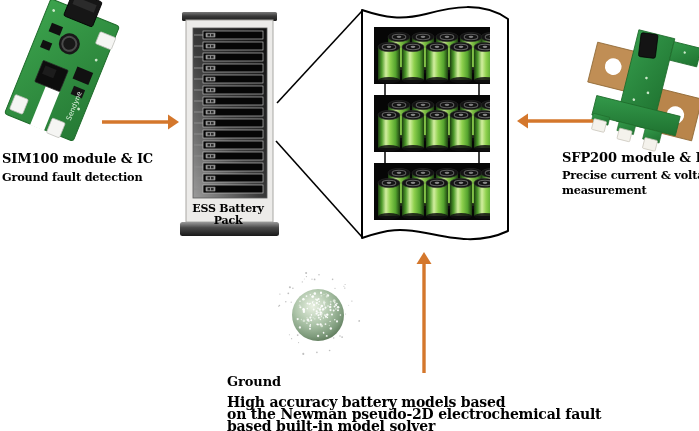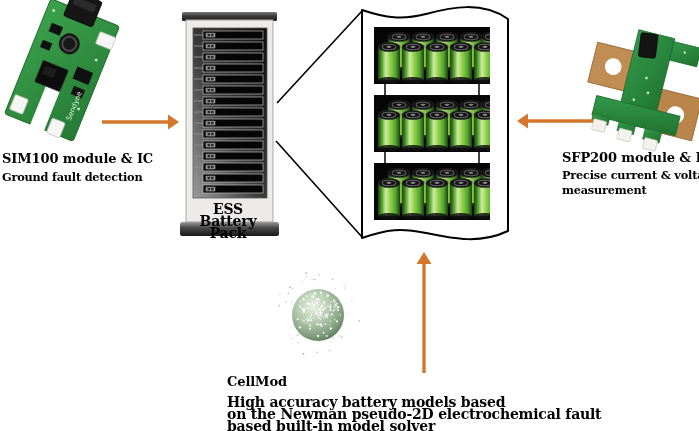--- a/index.html
+++ b/index.html
@@ -4,21 +4,21 @@
 <style>
   html,body{margin:0;padding:0;background:#fff;}
   .canvas{position:relative;width:699px;height:431px;background:#ffffff;overflow:hidden;
           font-family:"DejaVu Serif", "Liberation Serif", serif;border-radius:16px;}
   .scene{position:absolute;left:0;top:0;}
   .label{position:absolute;color:#000;font-weight:bold;}
   .cap-title{font-size:13px;line-height:16px;letter-spacing:-0.1px;white-space:nowrap;}
   .cap-sub{font-size:11.3px;line-height:15px;letter-spacing:-0.2px;white-space:nowrap;margin-top:3px;}
   #sim100-caption{left:2px;top:151px;}
   #sfp200-caption{left:562px;top:150px;}
-  #ess-caption{left:186px;top:203px;width:84px;text-align:center;font-size:14px;
+  #ess-caption{left:186px;top:203px;width:84px;text-align:center;font-size:11px;
                letter-spacing:-0.2px;line-height:12px;}
   #cellmod-caption{left:227px;top:374px;}
   #cellmod-caption .cap-sub{font-size:14px;line-height:11.8px;margin-top:7px;}
   #cellmod-caption .cap-sub div{white-space:nowrap;}
 </style>
 </head>
 <body>
 
 <div class="canvas">
 
@@ -365,21 +365,21 @@
 
 <div class="label" id="ess-caption">ESS Battery Pack</div>
 
 <div class="label" id="sfp200-caption">
   <div class="cap-title">SFP200 module &amp; IC</div>
   <div class="cap-sub" style="margin-top:2px;">Precise current &amp; voltage</div>
   <div class="cap-sub" style="margin-top:0;">measurement</div>
 </div>
 
 <div class="label" id="cellmod-caption">
-  <div class="cap-title">CellMod</div>
+  <div class="cap-title">Ground</div>
   <div class="cap-sub">
     <div>High accuracy battery models based</div>
     <div>on the Newman pseudo-2D electrochemical fault</div>
     <div>based built-in model solver</div>
   </div>
 </div>
 
 </div>
 
 </body></html>

